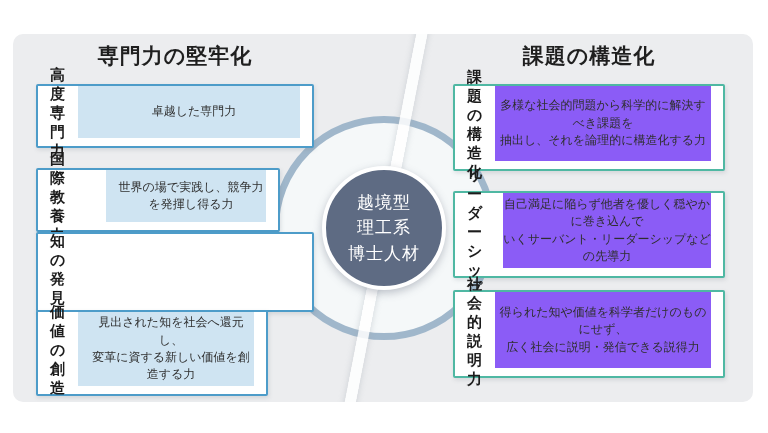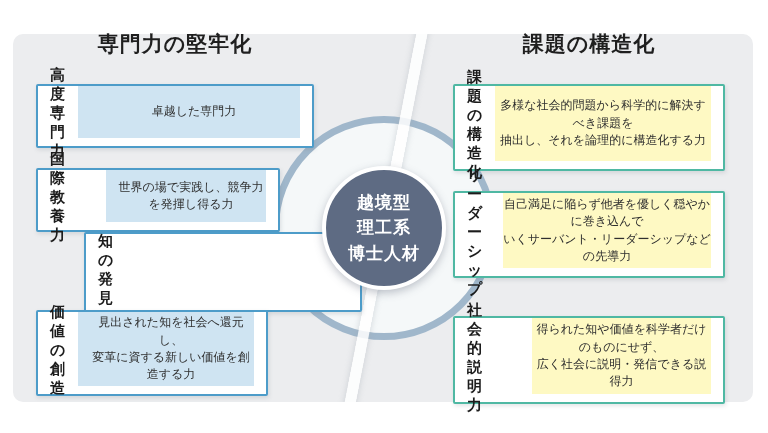--- a/index.html
+++ b/index.html
@@ -21,21 +21,21 @@
   #divider-clip{
     position:absolute;left:0;top:34px;width:768px;height:368px;
     overflow:hidden;z-index:3;pointer-events:none;
   }
   #divider-band{
     position:absolute;left:380px;top:-48px;width:11px;height:470px;
     background:rgba(255,255,255,0.85);transform:rotate(11deg);
     box-shadow:0 0 6px rgba(160,168,178,0.45);
   }
   .panel-title{
-    position:absolute;top:30px;z-index:4;text-align:center;
+    position:absolute;top:42px;z-index:4;text-align:center;
     font-size:21px;font-weight:700;color:#1f1f1f;letter-spacing:1px;
   }
   #left-title{left:36px;width:278px;}
   #right-title{left:453px;width:272px;}
   .kbox{
     position:absolute;box-sizing:border-box;background:#ffffff;
     border:2px solid;border-radius:2px;z-index:4;
     display:flex;flex-direction:row;
     box-shadow:1px 2px 4px rgba(100,110,120,0.18);
     padding:0 12px 8px 12px;
@@ -45,34 +45,34 @@
     font-size:15px;font-weight:700;color:#1c1c1c;padding-top:3px;
   }
   .kbox .kbox-band{
     flex:1;display:flex;align-items:center;justify-content:center;
     font-size:12px;line-height:1.45;color:#2f2f2f;text-align:center;
     white-space:pre-line;
   }
   .kbox.blue{border-color:#4d9cc9;}
   .kbox.blue .kbox-band{background:#cfe4f2;padding-left:10px;}
   .kbox.teal{border-color:#4fb8a3;}
-  .kbox.teal .kbox-band{background:#fef9c3;}
+  .kbox.teal .kbox-band{background:#8b5cf6;}
   #lbox1{left:36px;top:84px;width:278px;height:64px;}
   #lbox2{left:36px;top:168px;width:244px;height:64px;gap:28px;}
-  #lbox3{left:36px;top:232px;width:278px;height:80px;margin-left:48px;}
+  #lbox3{left:36px;top:232px;width:278px;height:80px;}
   #lbox4{left:36px;top:310px;width:232px;height:86px;}
   #rbox1{left:453px;top:84px;width:272px;height:87px;}
   #rbox2{left:453px;top:191px;width:272px;height:87px;gap:8px;}
-  #rbox3{left:453px;top:316px;width:272px;height:88px;gap:37px;}
+  #rbox3{left:453px;top:290px;width:272px;height:88px;}
   #center-circle{
     position:absolute;left:322px;top:166px;width:124px;height:124px;
     box-sizing:border-box;border-radius:50%;background:#5e6b83;
     border:4px solid #ffffff;z-index:5;
     display:flex;align-items:center;justify-content:center;text-align:center;
-    color:#ffffff;font-size:17px;font-weight:700;line-height:1.5;
+    color:#ffffff;font-size:17px;font-weight:400;line-height:1.5;
     letter-spacing:1px;white-space:pre-line;
     box-shadow:0 3px 8px rgba(80,90,110,0.35);
   }
 </style>
 </head>
 <body>
 
 <div id="stage">
 
   <div class="panel" id="panel-left"></div>

